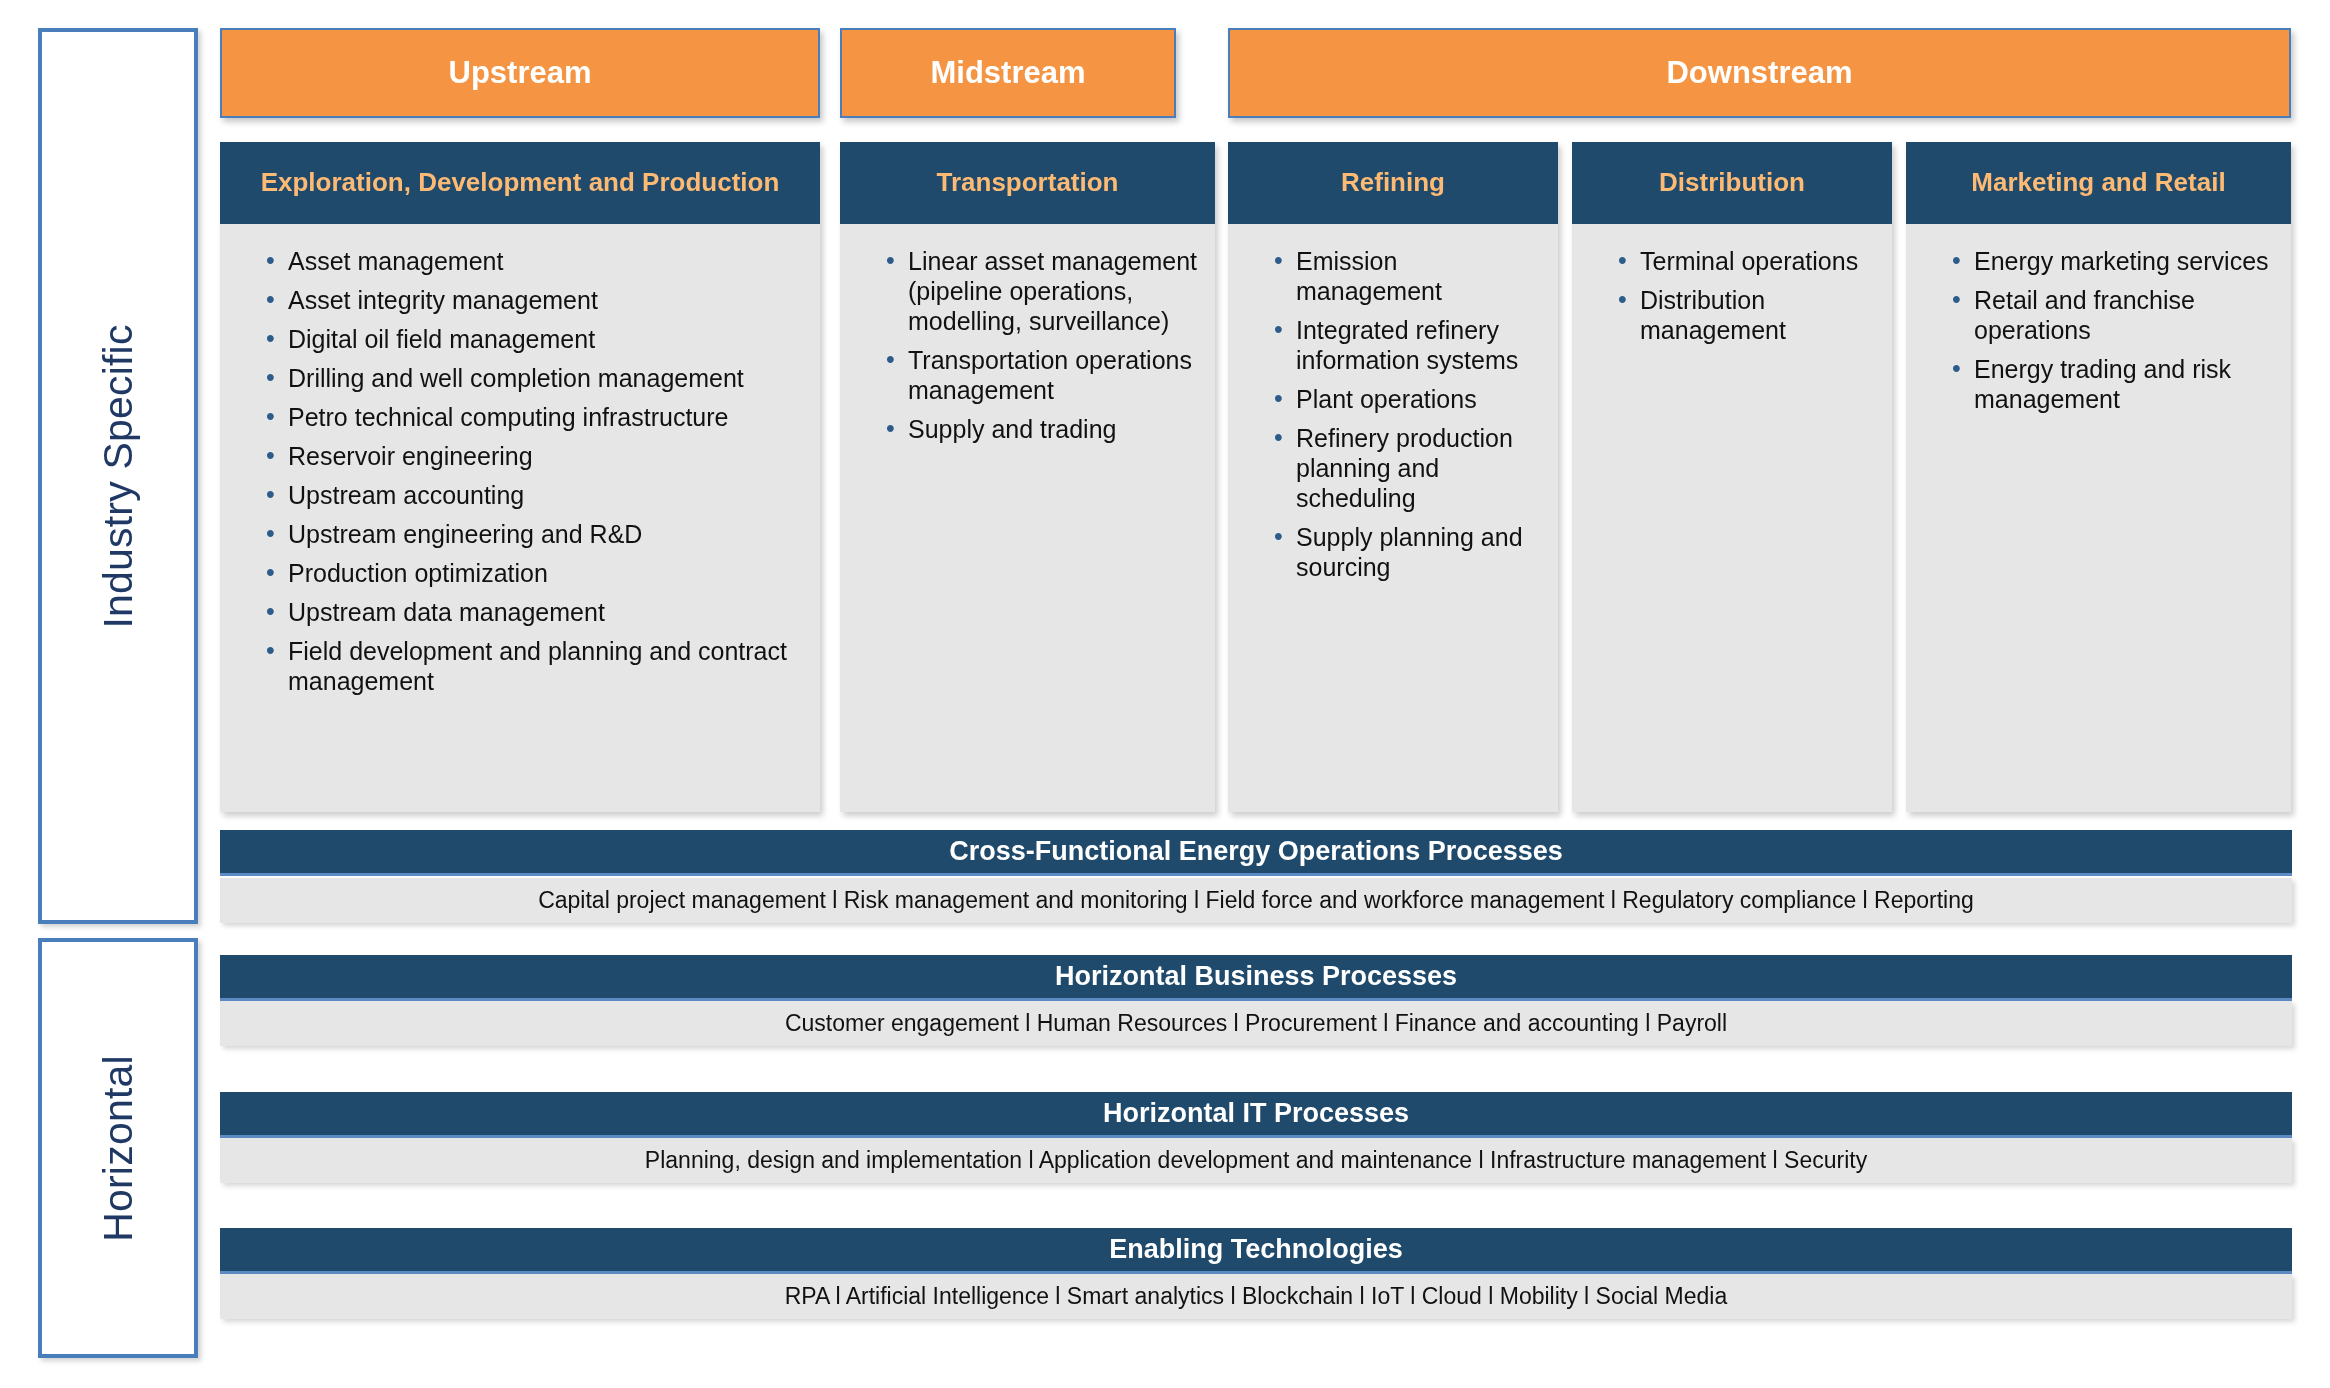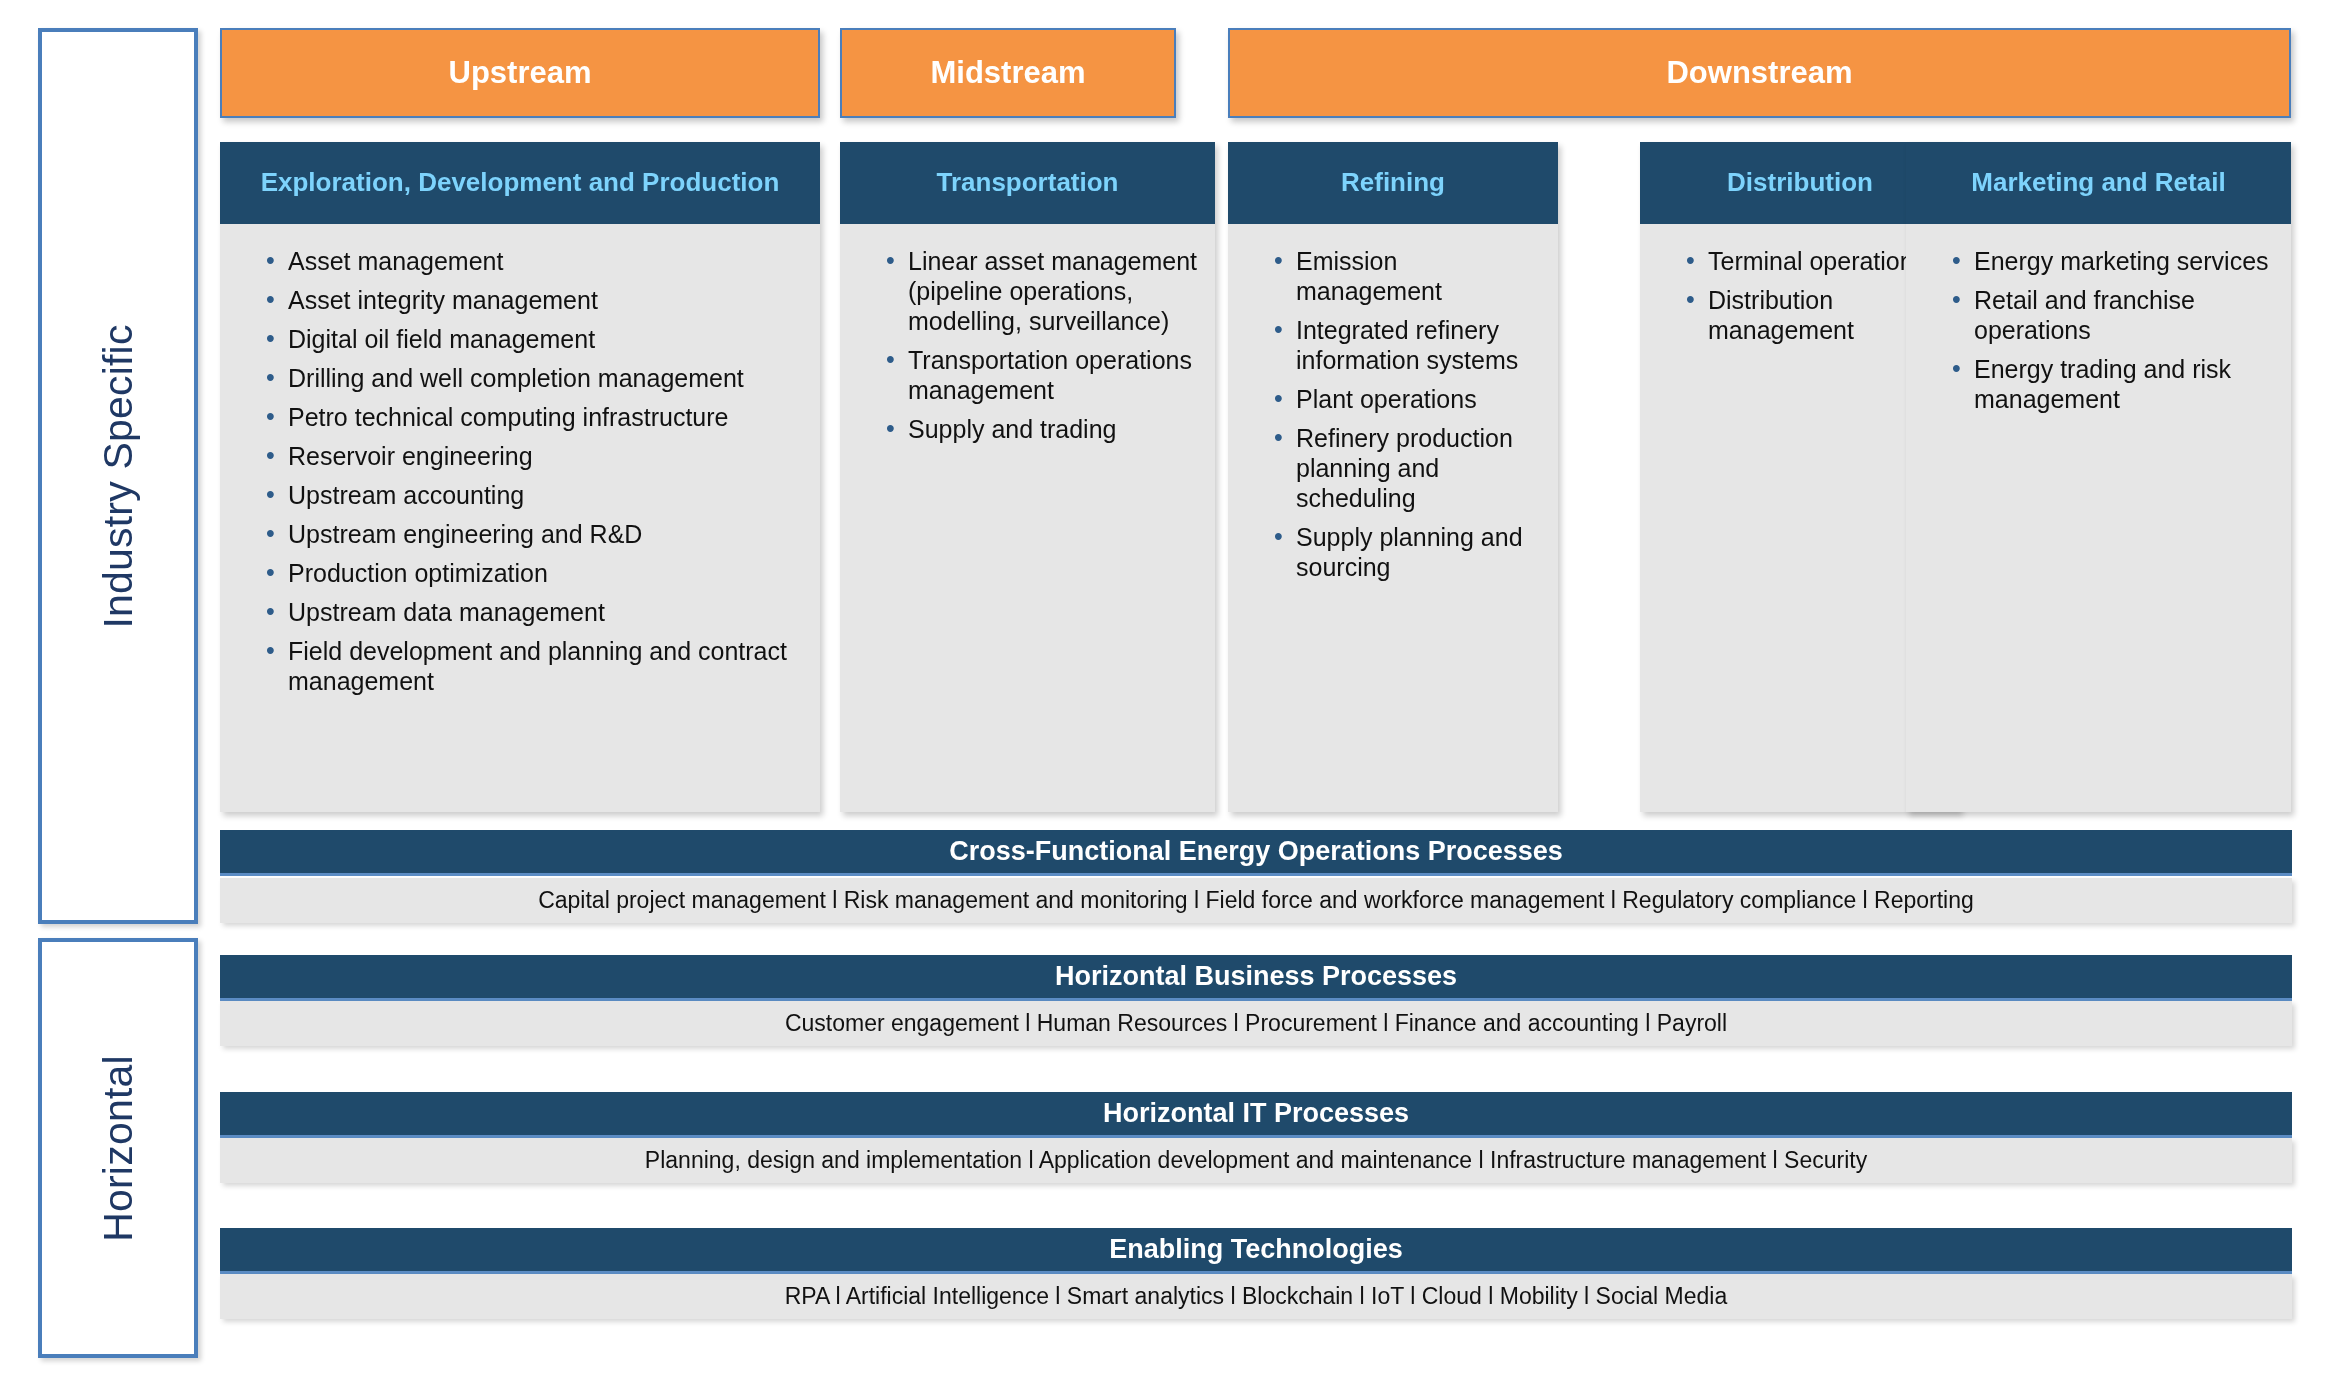--- a/index.html
+++ b/index.html
@@ -64,21 +64,21 @@
   .seg {
     position: absolute;
     top: 142px;
     background: #E6E6E6;
     box-shadow: 3px 4px 6px rgba(0,0,0,0.2);
     display: flex;
     flex-direction: column;
   }
   .seg-head {
     background: #1F4A6B;
-    color: #7dd3fc;
+    color: #fdba74;
     font-size: 26px;
     font-weight: bold;
     text-align: center;
     padding: 14px 10px 16px 10px;
     line-height: 1.25;
     min-height: 82px;
     display: flex;
     align-items: center;
     justify-content: center;
   }
@@ -103,21 +103,21 @@
     position: absolute;
     left: 4px;
     top: -1px;
     color: #2E5C8A;
     font-size: 25px;
   }
 
   .seg-eprod { left: 220px;  width: 600px;  height: 670px; }
   .seg-trans { left: 840px;  width: 375px;  height: 670px; }
   .seg-refin { left: 1228px; width: 330px;  height: 670px; }
-  .seg-distr { left: 1640px; width: 320px;  height: 670px; }
+  .seg-distr { left: 1572px; width: 320px;  height: 670px; }
   .seg-mktg  { left: 1906px; width: 385px;  height: 670px; }
 
   
   .band-title {
     position: absolute;
     left: 220px;
     width: 2072px;
     height: 46px;
     background: #1F4A6B;
     color: #ffffff;

